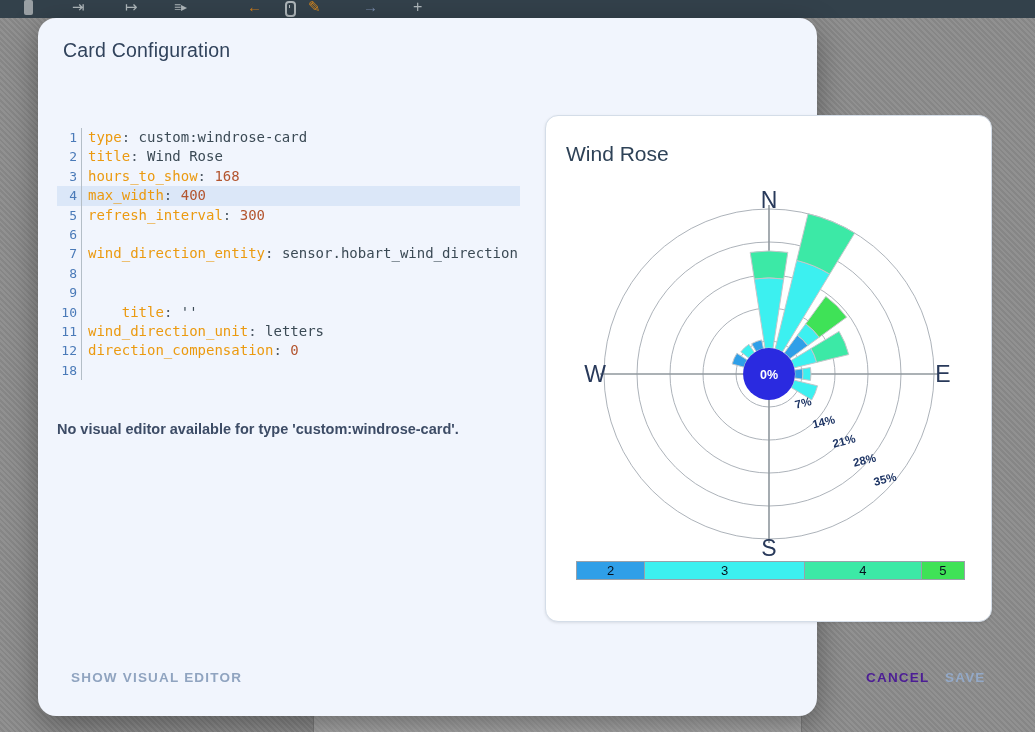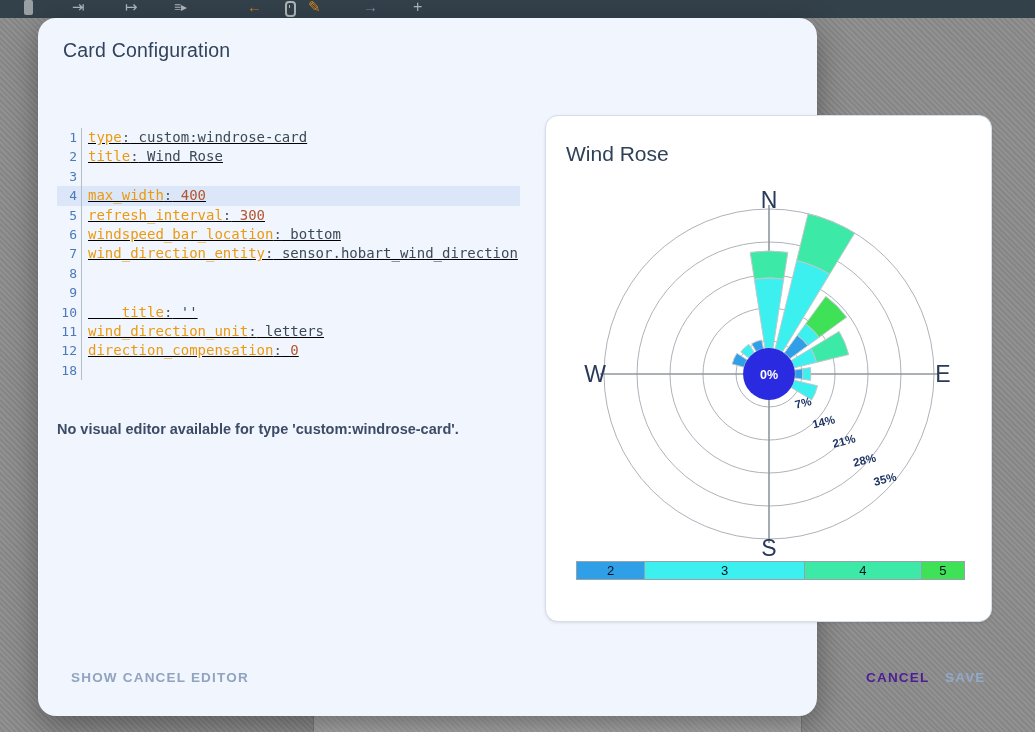--- a/index.html
+++ b/index.html
@@ -28,21 +28,21 @@
   .dialog{
     position:absolute;left:38px;top:18px;width:779px;height:698px;
     background:#f1f5fd;border-radius:18px;box-shadow:0 10px 30px rgba(0,0,0,.35);
   }
   .dlg-title{position:absolute;left:25px;top:21px;font-size:19.5px;color:#31435c;letter-spacing:.2px;}
   
   .editor{position:absolute;left:19px;top:110px;width:463px;font-family:"DejaVu Sans Mono",monospace;font-size:14px;}
   .cm-row{display:flex;height:19.4px;line-height:19.4px;white-space:pre;}
   .cm-row.active{background:#dbe7f8;}
   .cm-gutter{width:20px;text-align:right;padding-right:4px;color:#4a7ab8;font-size:13px;flex:0 0 auto;border-right:1px solid #b4bec7;}
-  .cm-code{padding-left:6px;text-decoration:underline;}
+  .cm-code{padding-left:6px;}
   .t-k{color:#eb9a10;}
   .t-p{color:#4d5964;}
   .t-v{color:#3b4a55;}
   .t-n{color:#b3552f;}
   .dlg-info{position:absolute;left:19px;top:403px;font-size:14.5px;color:#3d4c66;font-weight:bold;}
   
   .wr-card{
     position:absolute;left:507px;top:97px;width:445px;height:505px;
     background:#ffffff;border:1px solid #d4dde8;border-radius:13px;
     box-shadow:0 1px 3px rgba(0,0,0,.10);
@@ -79,24 +79,24 @@
   <span class="tb-icon" style="left:363px;color:#7588a8;font-weight:bold">→</span>
   <span class="tb-icon" style="left:413px;font-size:16px">+</span>
 </div>
 
 <div class="dialog">
   <div class="dlg-title">Card Configuration</div>
 
   <div class="editor" id="editor-lines">
       <div class="cm-row"><div class="cm-gutter">1</div><div class="cm-code"><span class="t-k">type</span><span class="t-p">:</span><span class="t-v"> custom:windrose-card</span></div></div>
       <div class="cm-row"><div class="cm-gutter">2</div><div class="cm-code"><span class="t-k">title</span><span class="t-p">:</span><span class="t-v"> Wind Rose</span></div></div>
-      <div class="cm-row"><div class="cm-gutter">3</div></div>
+      <div class="cm-row"><div class="cm-gutter">3</div><div class="cm-code"><span class="t-k">hours_to_show</span><span class="t-p">:</span><span class="t-n"> 168</span></div></div>
       <div class="cm-row active"><div class="cm-gutter">4</div><div class="cm-code"><span class="t-k">max_width</span><span class="t-p">:</span><span class="t-n"> 400</span></div></div>
       <div class="cm-row"><div class="cm-gutter">5</div><div class="cm-code"><span class="t-k">refresh_interval</span><span class="t-p">:</span><span class="t-n"> 300</span></div></div>
-      <div class="cm-row"><div class="cm-gutter">6</div><div class="cm-code"><span class="t-k">windspeed_bar_location</span><span class="t-p">:</span><span class="t-v"> bottom</span></div></div>
+      <div class="cm-row"><div class="cm-gutter">6</div></div>
       <div class="cm-row"><div class="cm-gutter">7</div><div class="cm-code"><span class="t-k">wind_direction_entity</span><span class="t-p">:</span><span class="t-v"> sensor.hobart_wind_direction</span></div></div>
       <div class="cm-row"><div class="cm-gutter">8</div></div>
       <div class="cm-row"><div class="cm-gutter">9</div></div>
       <div class="cm-row"><div class="cm-gutter">10</div><div class="cm-code"><span class="t-v">    </span><span class="t-k">title</span><span class="t-p">:</span><span class="t-v"> ''</span></div></div>
       <div class="cm-row"><div class="cm-gutter">11</div><div class="cm-code"><span class="t-k">wind_direction_unit</span><span class="t-p">:</span><span class="t-v"> letters</span></div></div>
       <div class="cm-row"><div class="cm-gutter">12</div><div class="cm-code"><span class="t-k">direction_compensation</span><span class="t-p">:</span><span class="t-n"> 0</span></div></div>
       <div class="cm-row"><div class="cm-gutter">18</div><div class="cm-code"></div></div>
     </div>
 
   <div class="dlg-info">No visual editor available for type 'custom:windrose-card'.</div>
@@ -141,16 +141,16 @@
         <text x="223" y="262.5" fill="#ffffff" font-size="12.5" font-weight="bold" text-anchor="middle" font-family="Liberation Sans, sans-serif">0%</text>
       </svg>
     <div class="colorbar" id="colorbar">
         <div class="cb-seg" style="width: 17.6%; background: rgb(47, 159, 232);">2</div>
         <div class="cb-seg" style="width: 41.3%; background: rgb(60, 240, 240);">3</div>
         <div class="cb-seg" style="width: 30.2%; background: rgb(60, 233, 166);">4</div>
         <div class="cb-seg" style="width: 10.9%; background: rgb(63, 226, 87);">5</div>
       </div>
   </div>
 
-  <button class="dlg-btn btn-sve">SHOW CANCEL EDITOR</button>
+  <button class="dlg-btn btn-sve">SHOW VISUAL EDITOR</button>
   <button class="dlg-btn btn-cancel">CANCEL</button>
   <button class="dlg-btn btn-save">SAVE</button>
 </div>
 
 </body></html>

